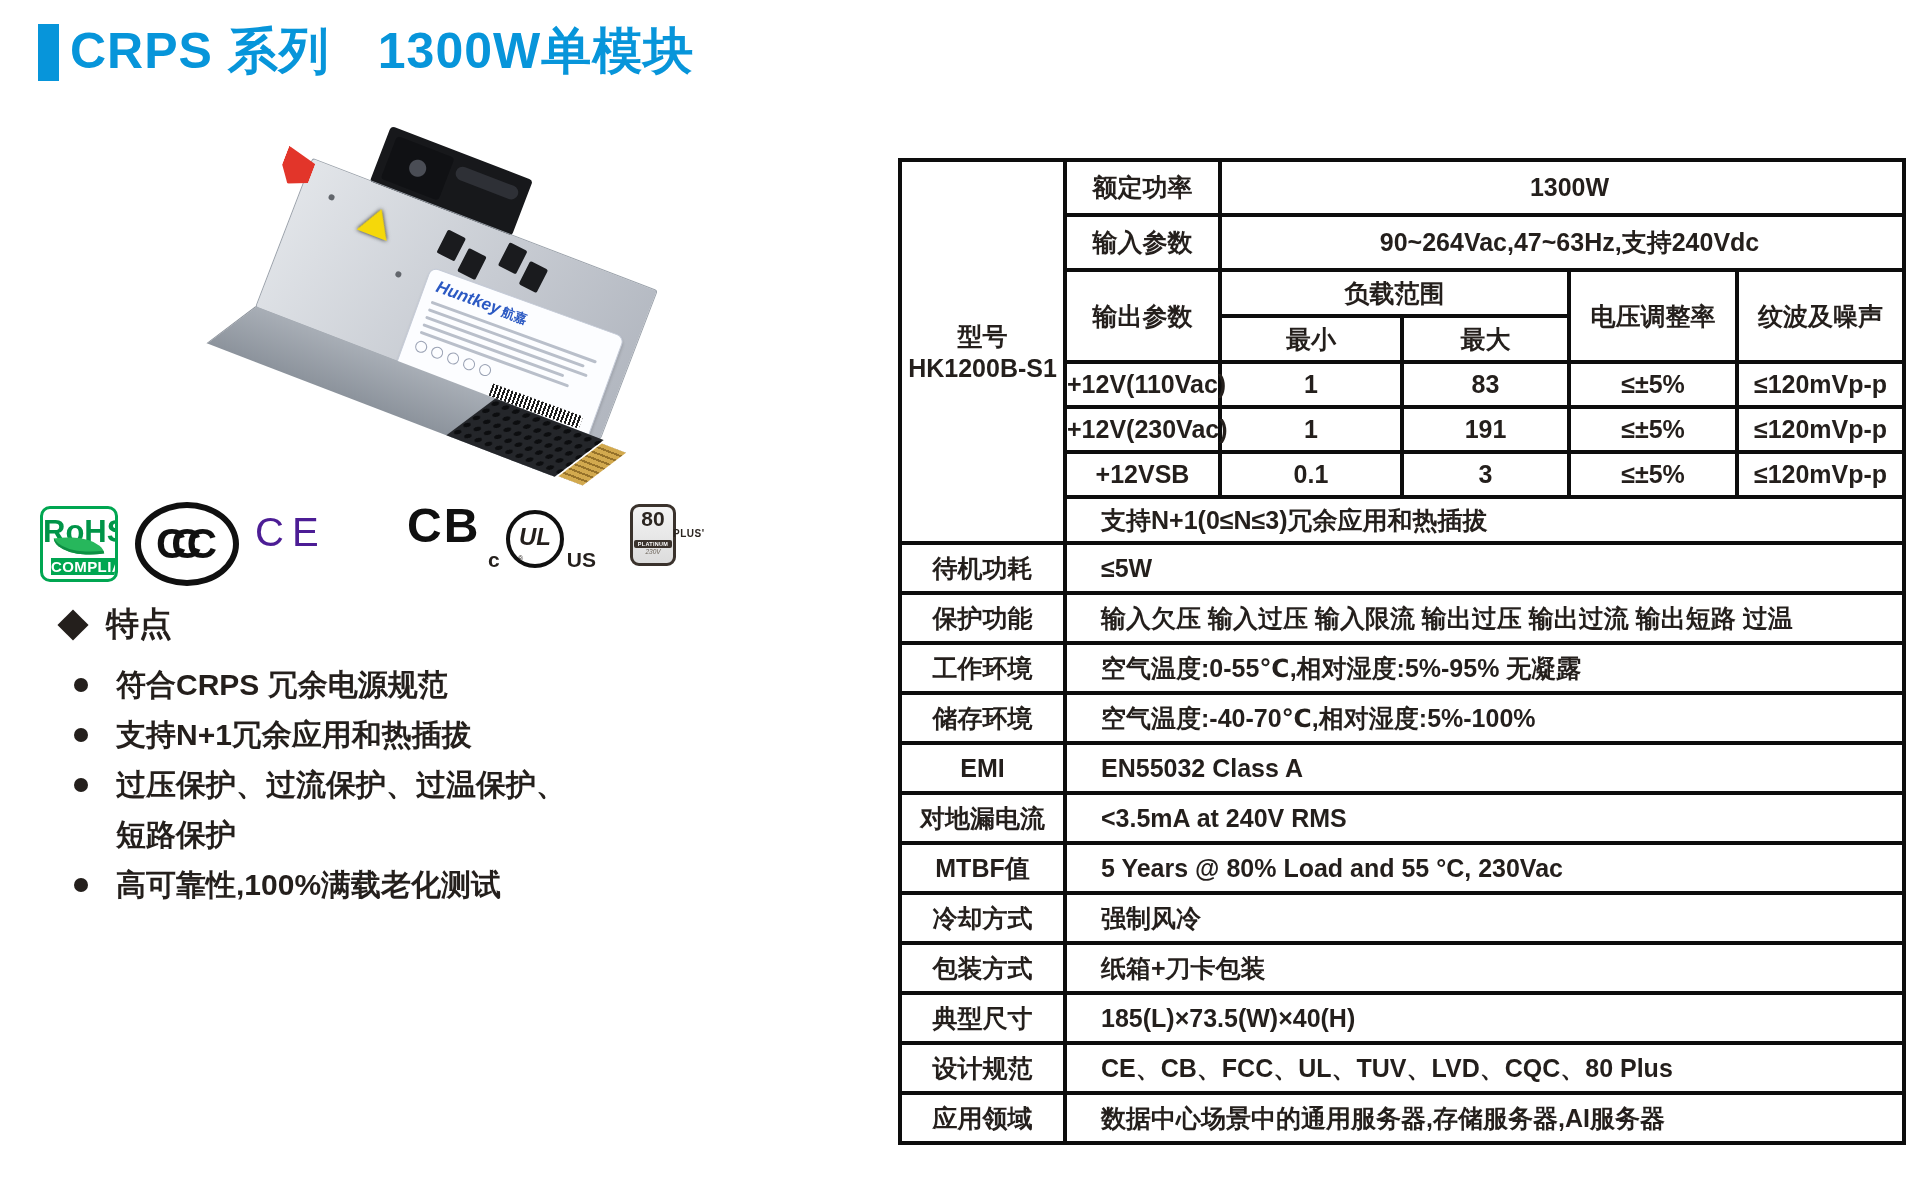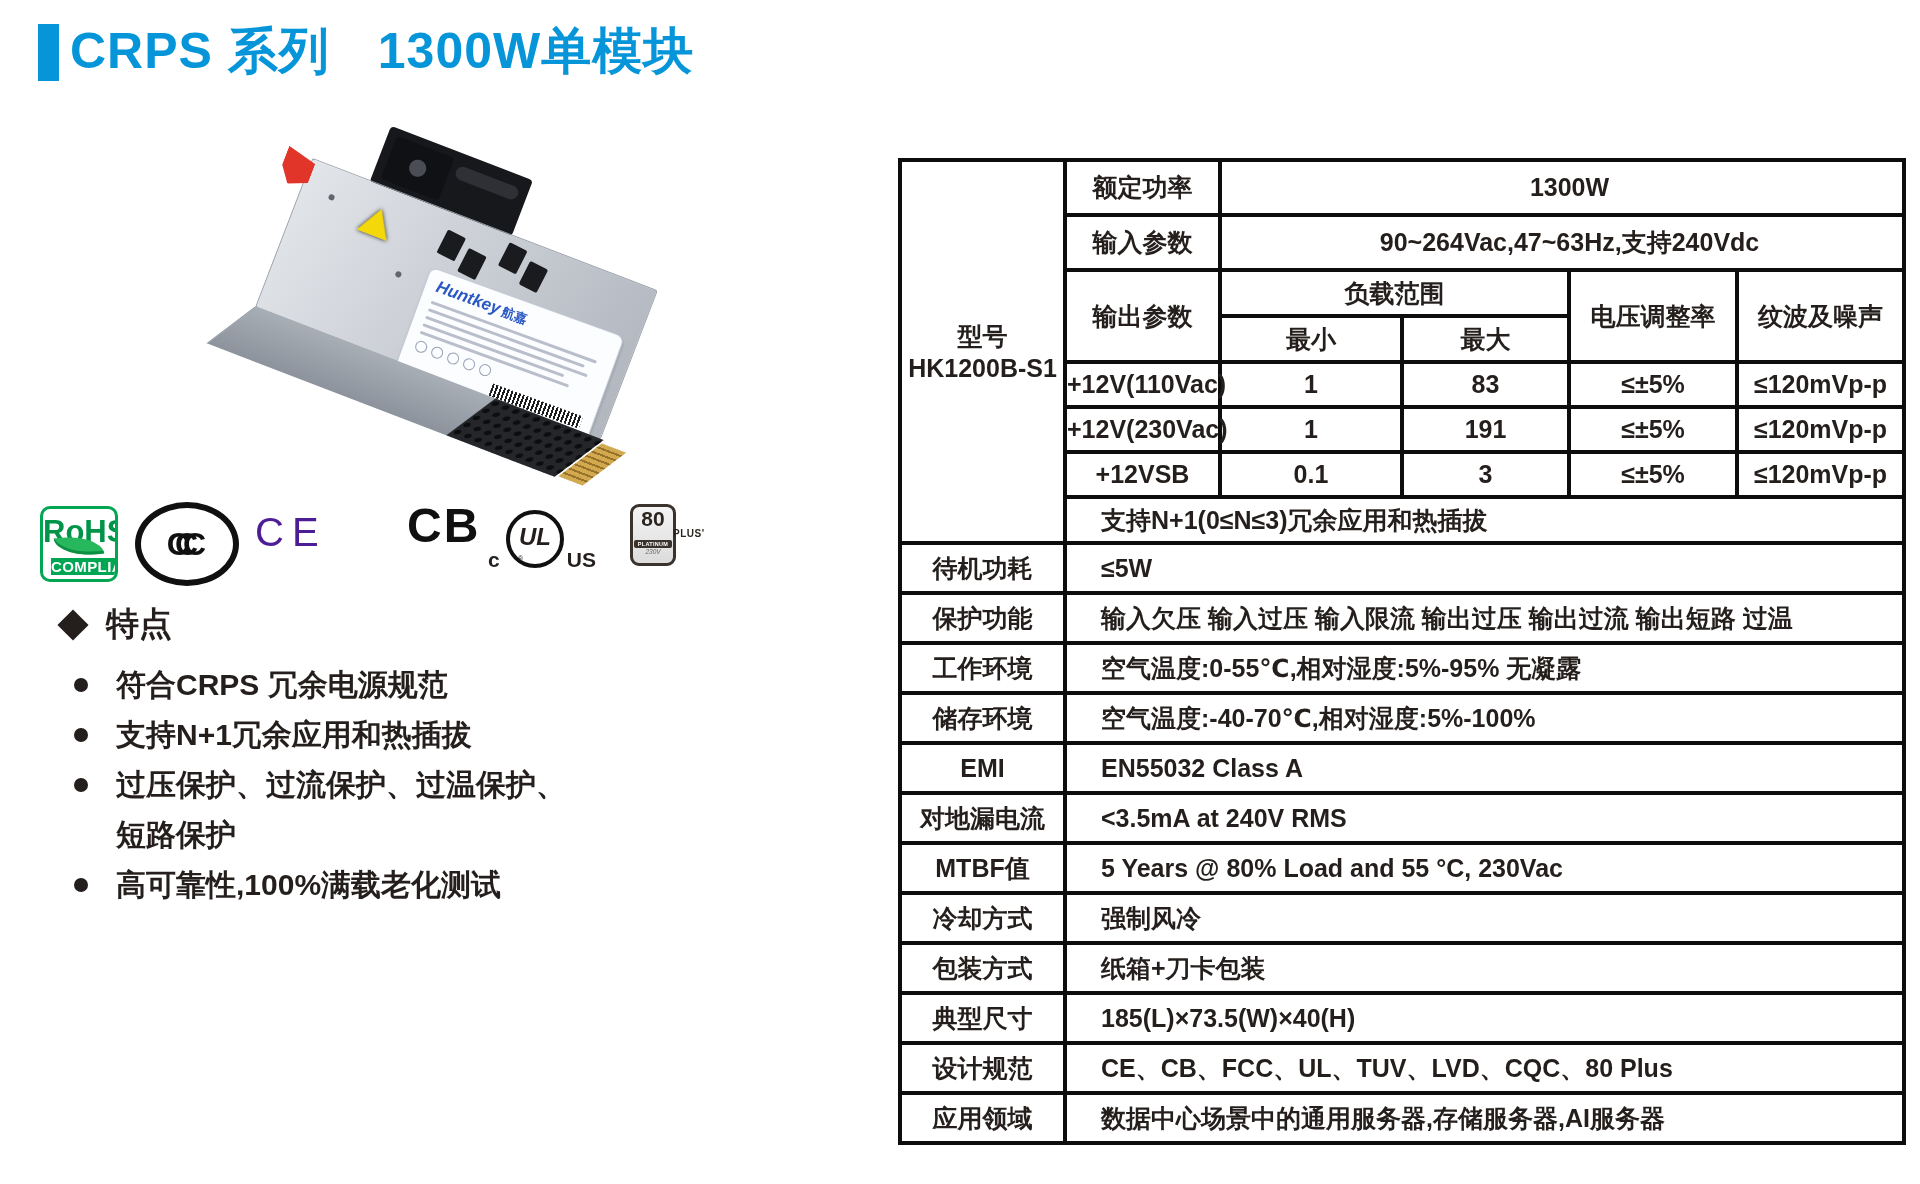--- a/index.html
+++ b/index.html
@@ -48,21 +48,21 @@
   .certs{position:absolute;left:40px;top:500px;height:90px;}
   .rohs{position:absolute;left:0;top:6px;width:78px;height:76px;border:3px solid #00a651;border-radius:10px;
       background:#fff;box-sizing:border-box;overflow:hidden;text-align:center;}
   .rohs-top{color:#009448;font-weight:bold;font-size:31px;line-height:24px;margin-top:11px;}
   .rohs-leaf{position:absolute;left:12px;top:26px;width:48px;height:22px;background:#27b75c;
       border-radius:0 100% 0 100%;transform:rotate(-8deg);box-shadow:inset 0 -3px 0 #0d8f43;}
   .rohs-band{position:absolute;left:0;bottom:4px;width:100%;height:17px;background:#00a651;color:#fff;
       font-size:15px;font-weight:bold;line-height:17px;letter-spacing:.4px;margin-left:8px;}
   .ccc{position:absolute;left:95px;top:2px;width:104px;height:84px;border:6px solid #101010;border-radius:50%;
       box-sizing:border-box;display:flex;align-items:center;justify-content:center;}
-  .ccc span{font-size:32px;font-weight:bold;color:#101010;letter-spacing:-15px;margin-left:-16px;line-height:1;text-align:center;}
+  .ccc span{font-size:42px;font-weight:bold;color:#101010;letter-spacing:-15px;margin-left:-16px;line-height:1;text-align:center;}
   .ce{position:absolute;left:215px;top:12px;font-size:40px;font-weight:normal;color:#4c1d95;letter-spacing:8px;line-height:1;}
   .cb{position:absolute;left:342px;top:2px;font-size:48px;font-weight:800;color:#101010;letter-spacing:2px;line-height:1;margin-left:25px;}
   .ul-wrap{position:absolute;left:448px;top:6px;width:108px;height:78px;}
   .ul-c{position:absolute;left:0;bottom:12px;font-size:21px;font-weight:bold;}
   .ul-circle{position:absolute;left:18px;top:4px;width:58px;height:58px;border:4px solid #101010;border-radius:50%;
       box-sizing:border-box;text-align:center;}
   .ul-circle .ul-txt{font-size:24px;font-weight:800;font-style:italic;line-height:46px;}
   .ul-circle .reg{position:absolute;left:8px;bottom:2px;font-size:7px;}
   .ul-us{position:absolute;right:0;bottom:12px;font-size:21px;font-weight:bold;}
   .badge80{position:absolute;left:590px;top:4px;width:46px;height:62px;border:3px solid #3a322c;border-radius:9px;

